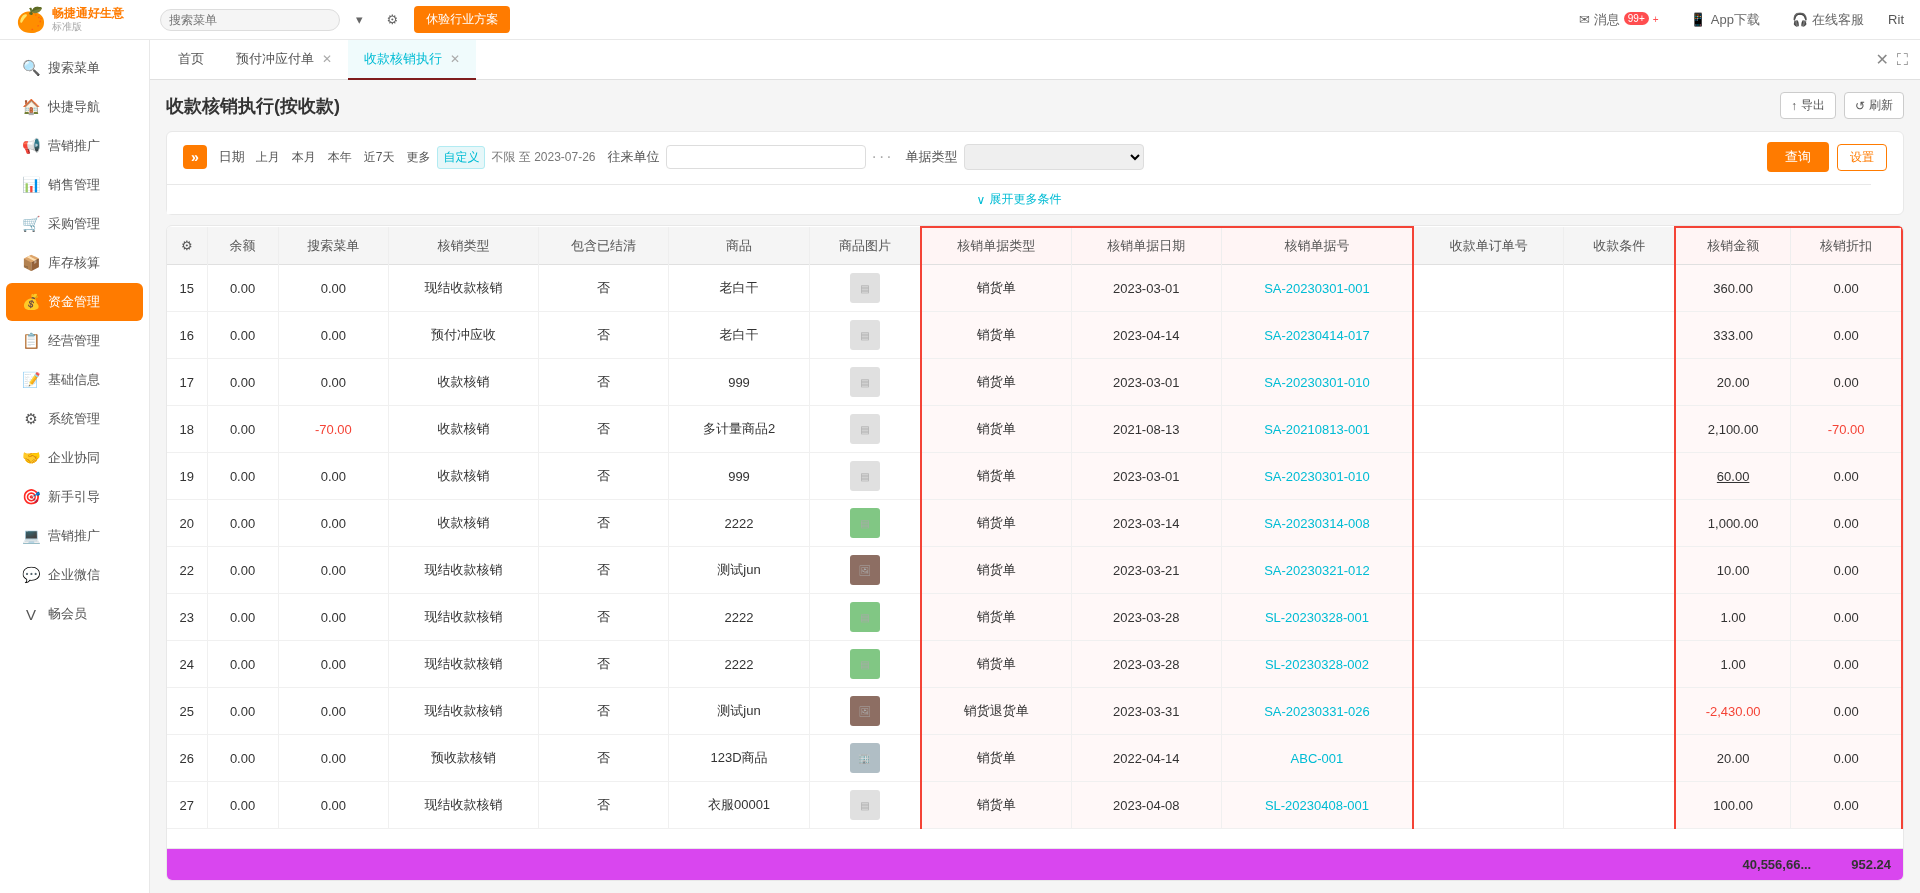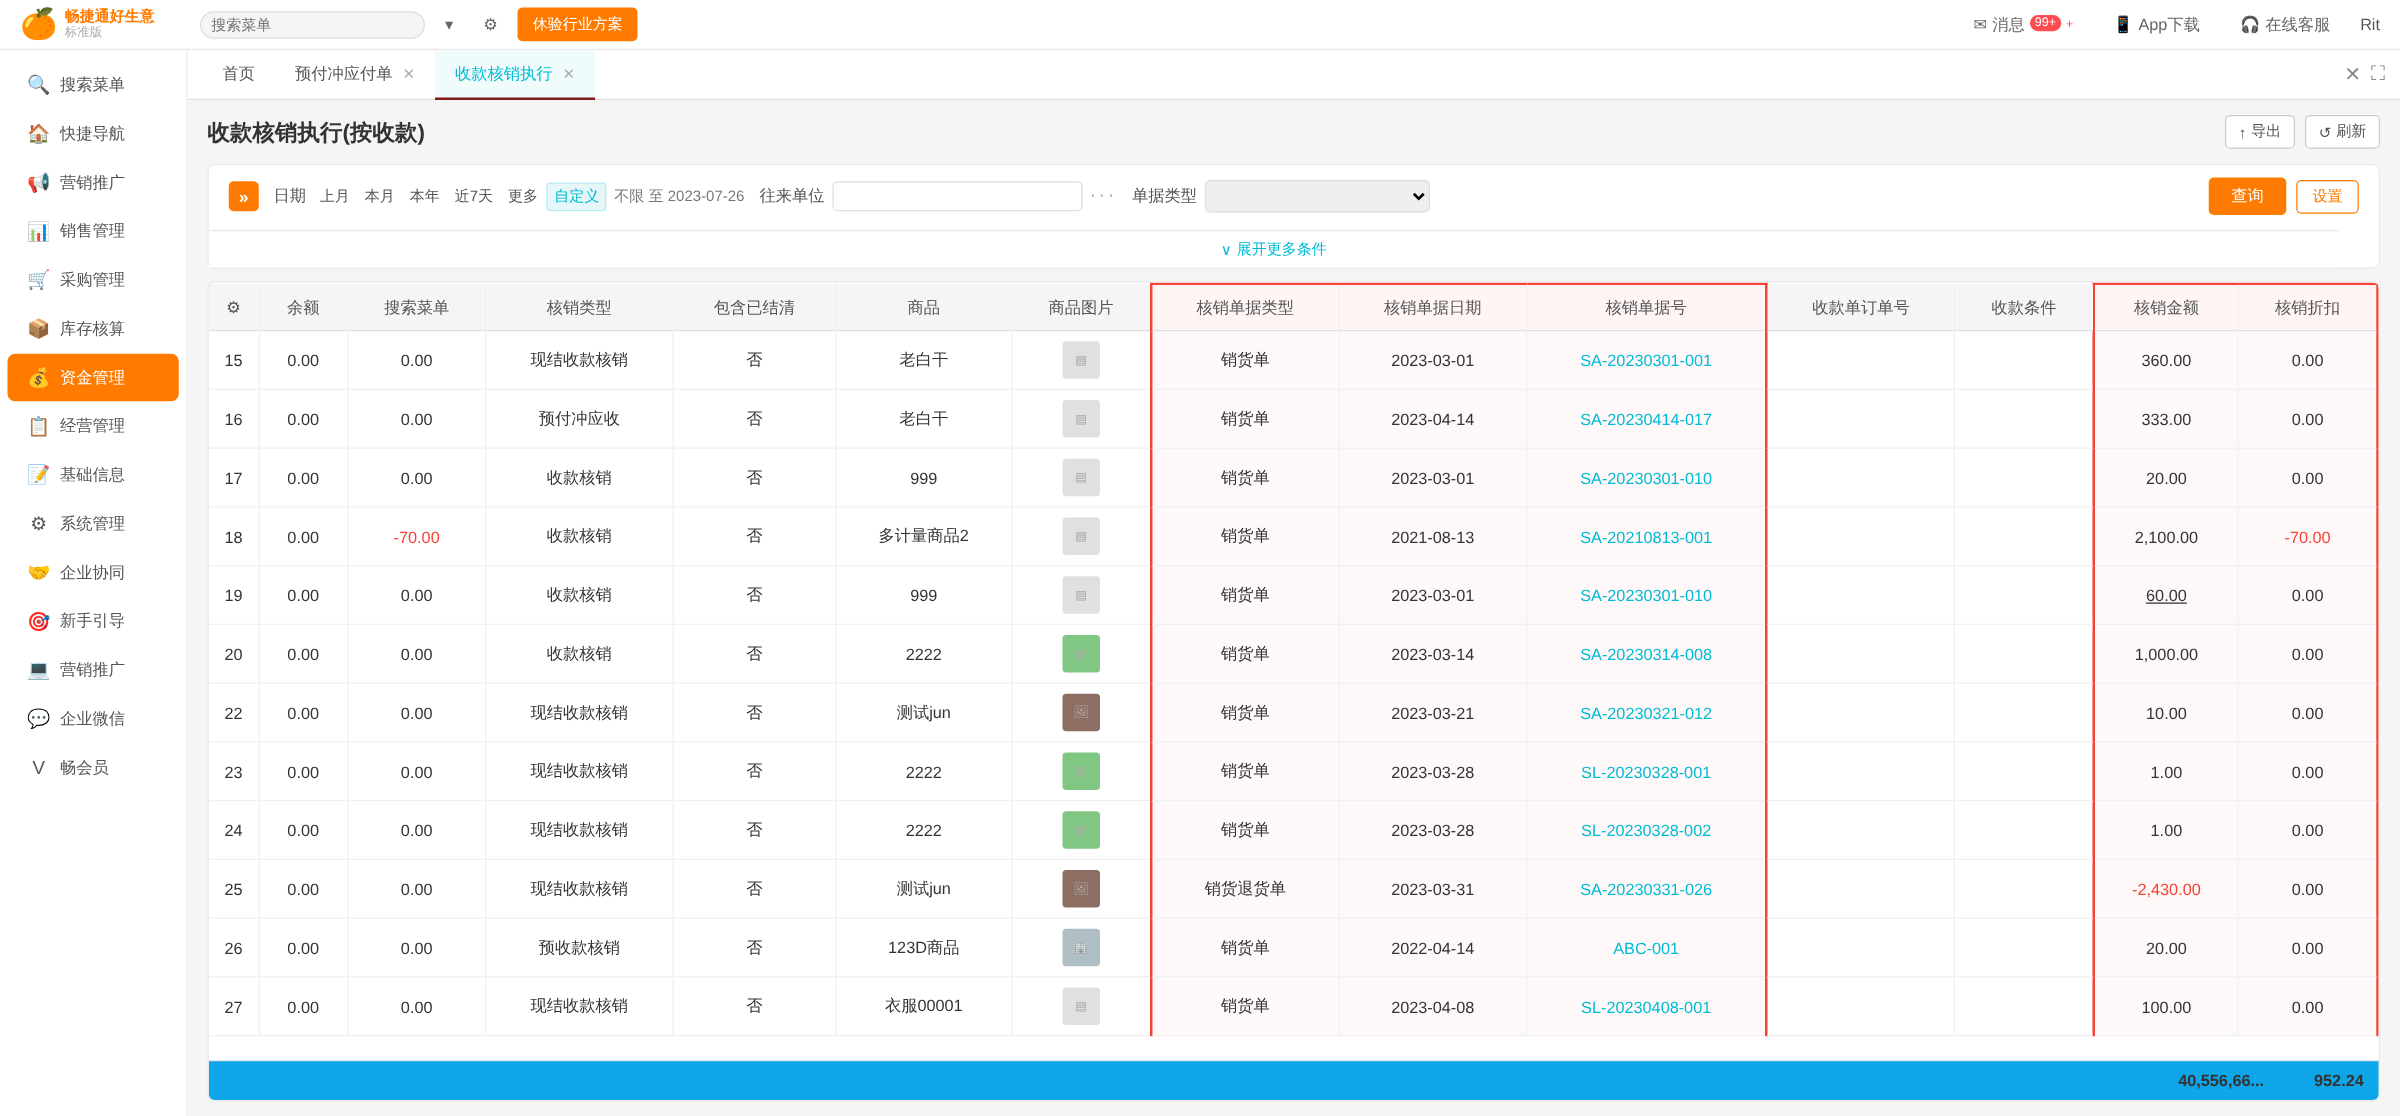--- a/index.html
+++ b/index.html
@@ -287,21 +287,21 @@
       color: #aaa;
       font-size: 10px;
     }
     .product-thumb.has-img {
       background: #8d6e63;
     }
     .product-thumb.green { background: #81c784; }
 
     
     .table-footer {
-      background: #0ea5e9;
+      background: #d946ef;
       border-top: 1px solid #e8e8e8;
       padding: 8px 12px;
       display: flex;
       justify-content: flex-end;
       gap: 40px;
       font-size: 13px;
       color: #333;
     }
     .total-item { display: flex; align-items: center; gap: 6px; }
     .total-value { font-weight: 600; color: #333; }

